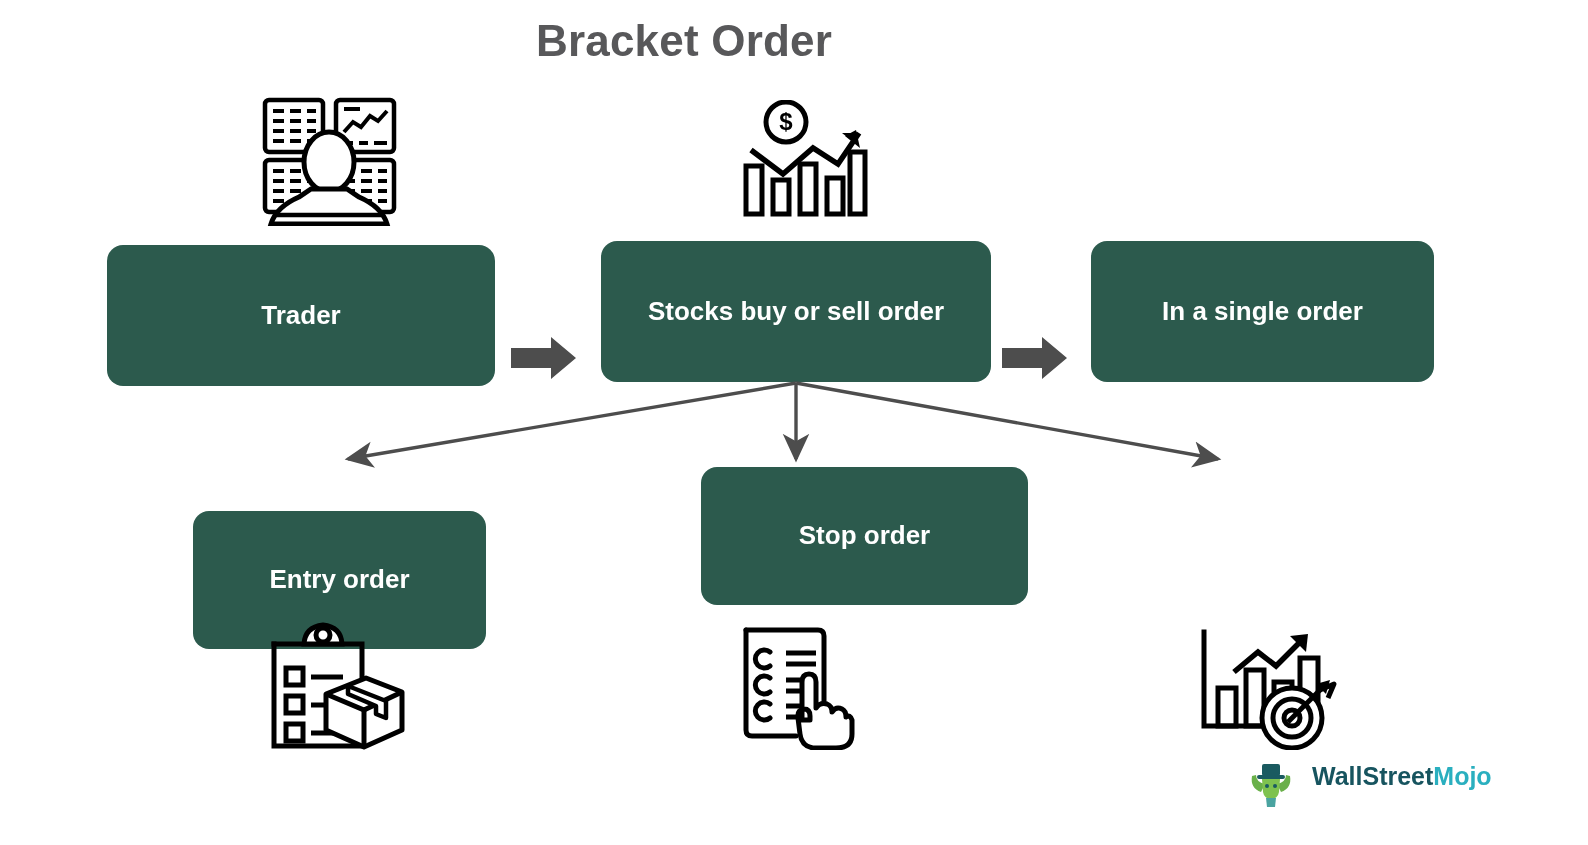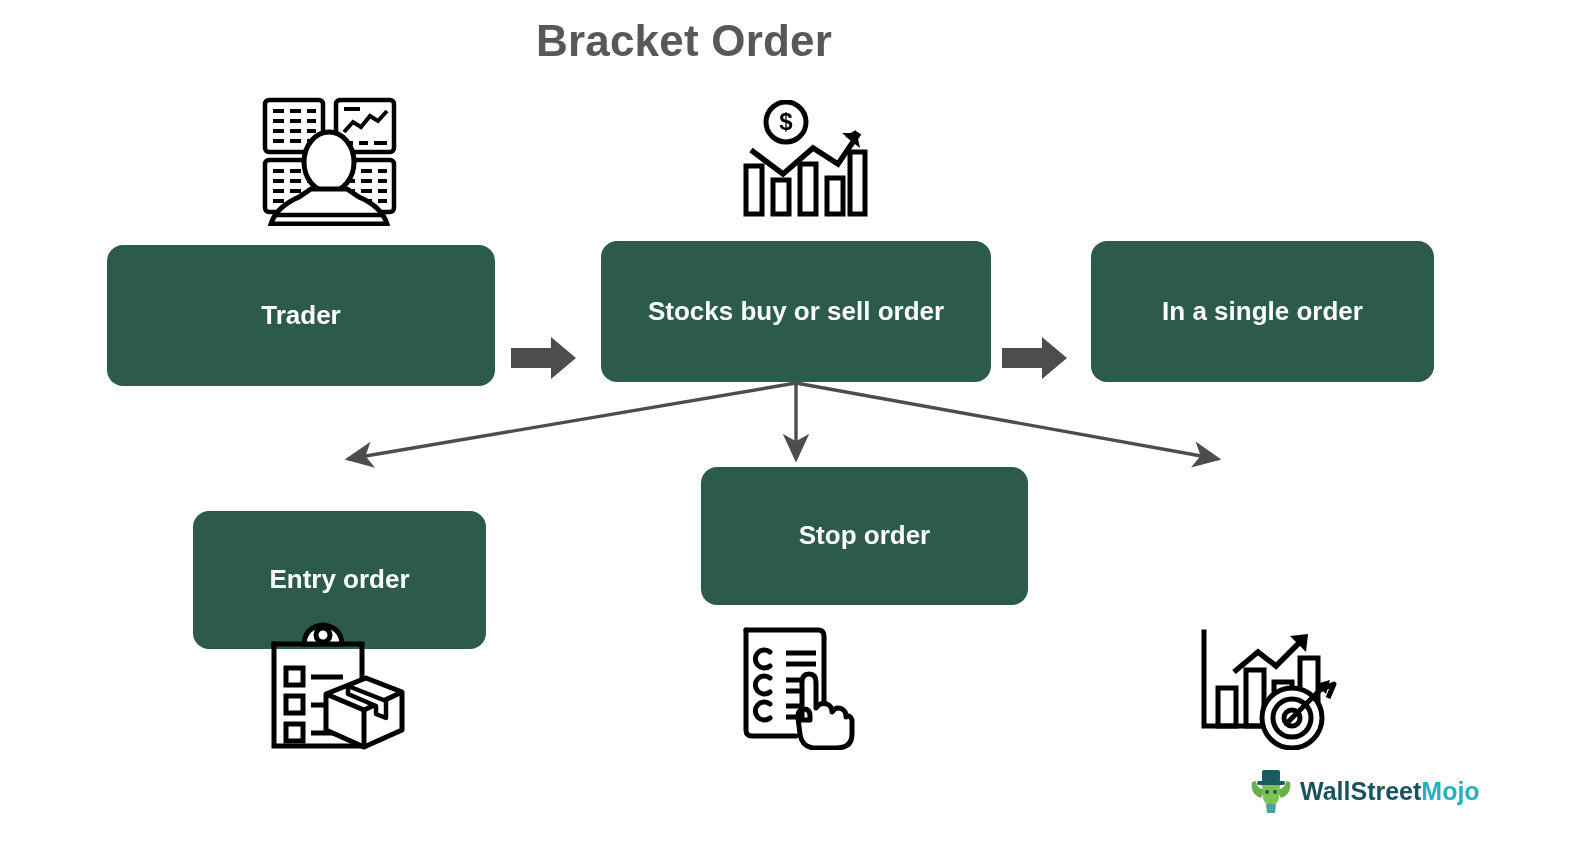--- a/index.html
+++ b/index.html
@@ -81,22 +81,22 @@
   }
 
   
   #logo {
     position: absolute;
     left: 1249px;
     top: 762px;
     width: 230px;
     height: 58px;
     display: flex;
-    align-items: center;
-    gap: 7px;
+    align-items: flex-start;
+    gap: 19px;
   }
   #logo-text {
     font-size: 25px;
     font-weight: bold;
     white-space: nowrap;
   }
   #logo-text .ws { color: #17545f; }
   #logo-text .mj { color: #2aafbf; }
 </style>
 </head>

